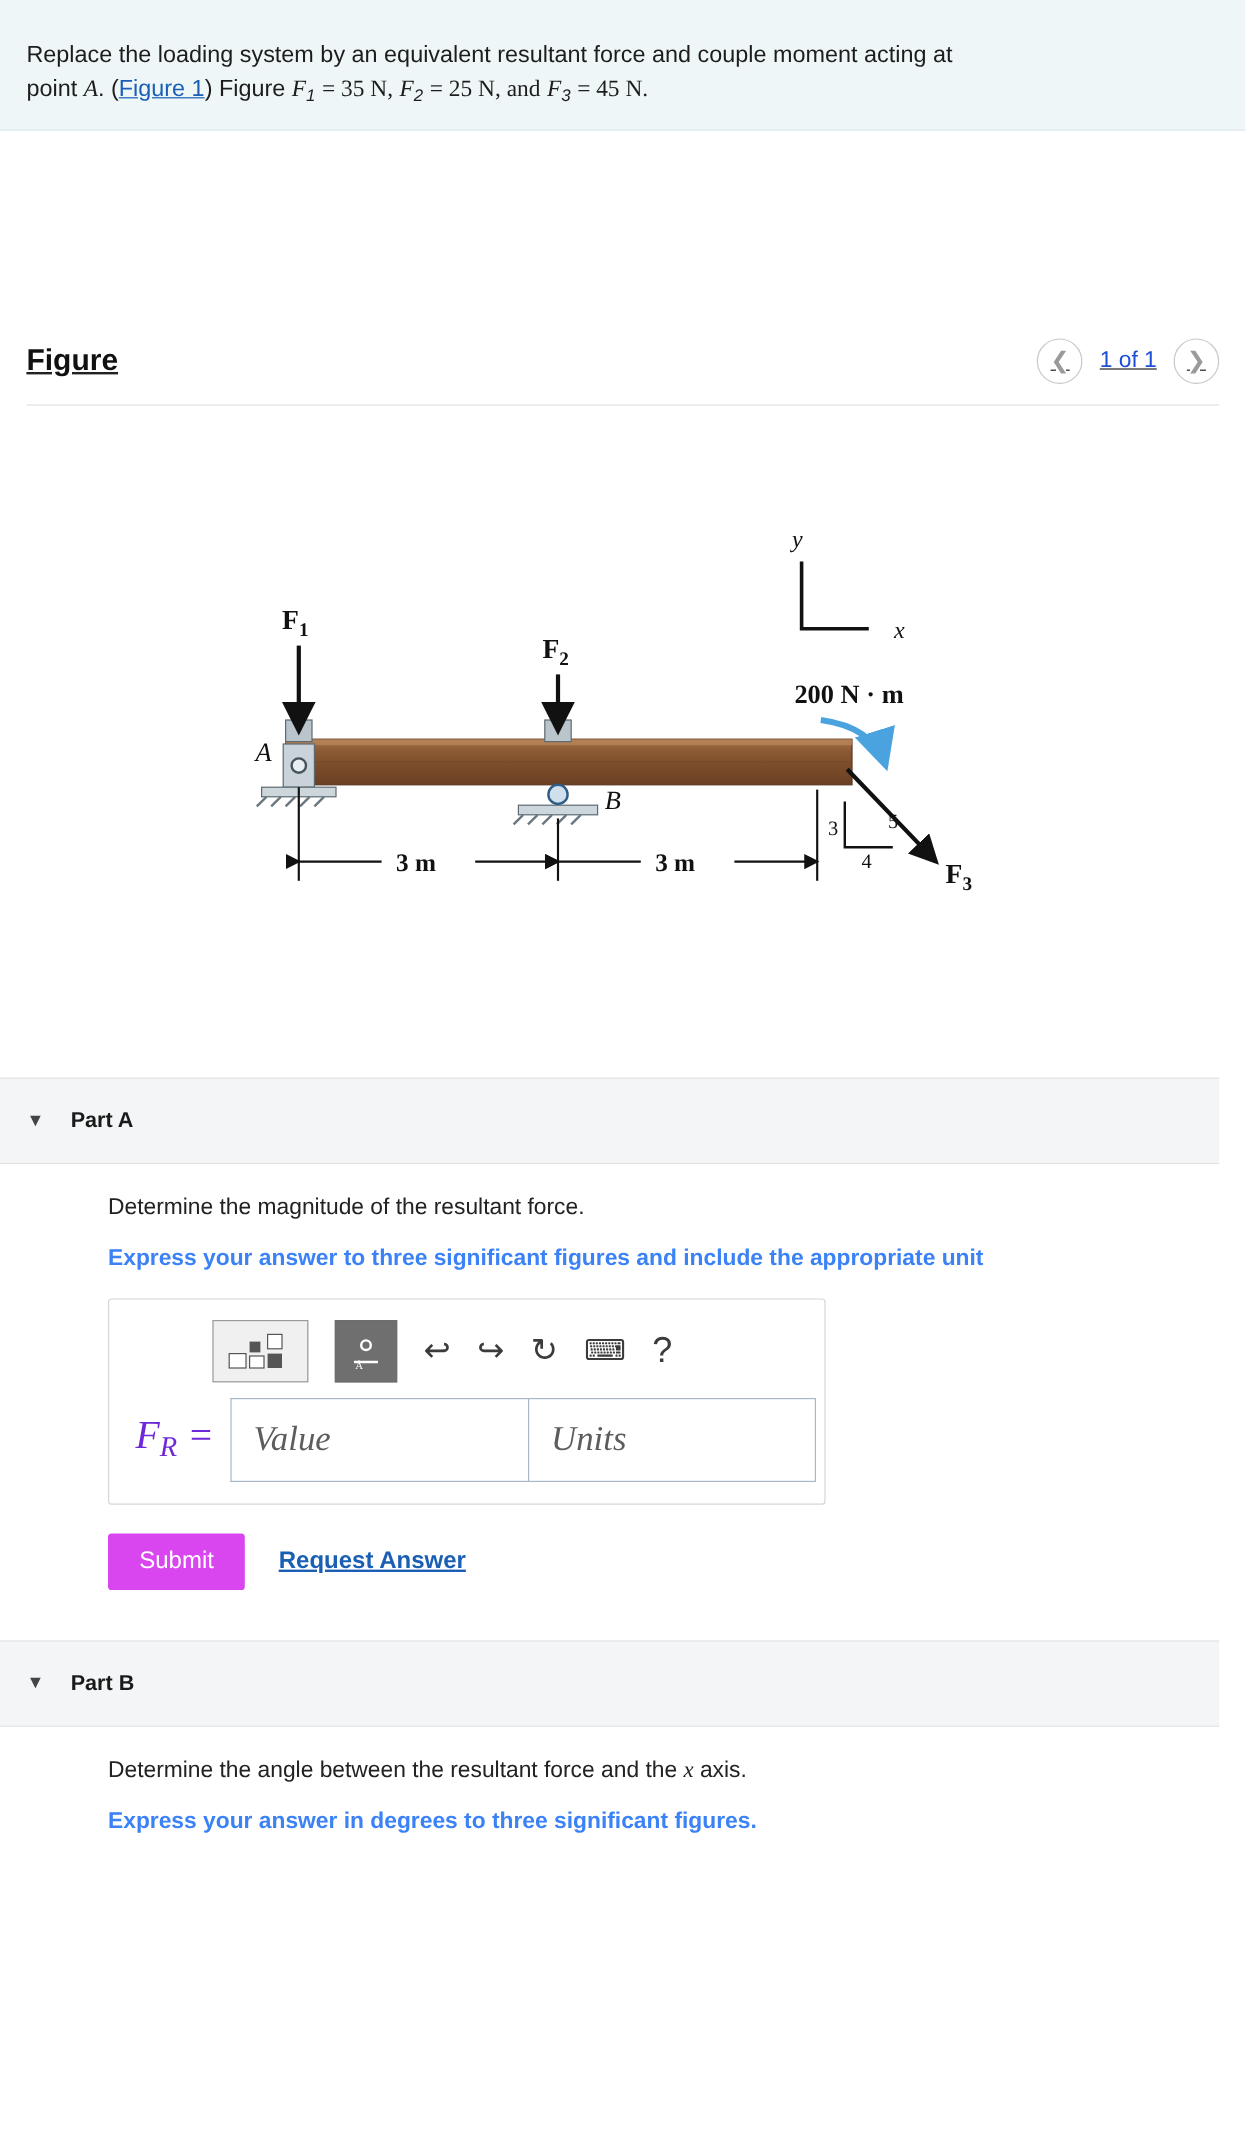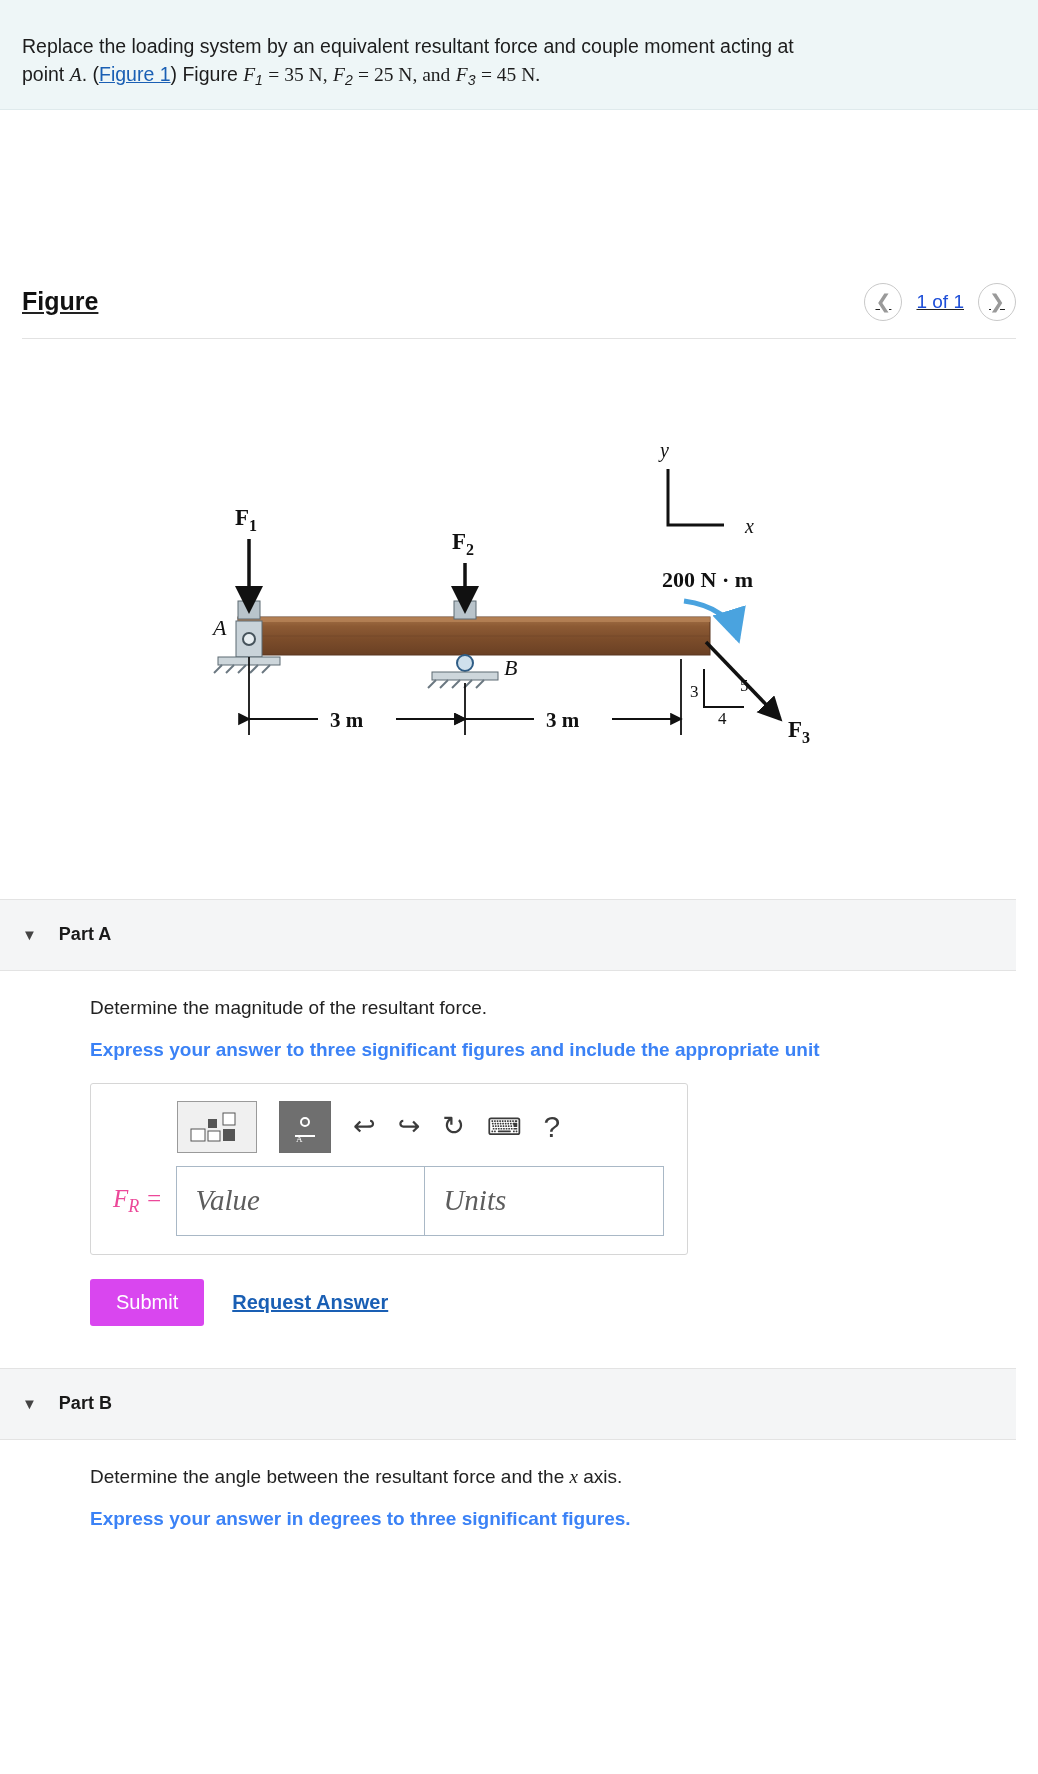--- a/index.html
+++ b/index.html
@@ -101,21 +101,21 @@
     display: flex; align-items: center; justify-content: center;
     cursor: pointer; color: #fff;
   }
   .tb-icon { font-size: 27px; color: #3b3b3b; cursor: pointer; line-height: 1; }
   .tb-icon.kbd { font-size: 24px; }
   .tb-icon.help { font-size: 30px; }
 
   .field-row { display: flex; align-items: center; padding: 10px 0 0 22px; }
   .field-label {
     font-family: "Liberation Serif", serif;
-    font-style: italic; font-size: 25px; margin-right: 14px; color: #ec4899;
+    font-style: italic; font-size: 33px; margin-right: 14px; color: #6d28d9;
   }
   .field {
     height: 70px; border: 1px solid #a9b8c6; background: #fff;
     display: flex; align-items: center; padding-left: 18px;
     font-family: "Liberation Serif", serif;
     font-style: italic; font-size: 29px; color: #5d5d5d;
   }
   .field.value { width: 248px; border-right: none; }
   .field.units { width: 240px; }
 

